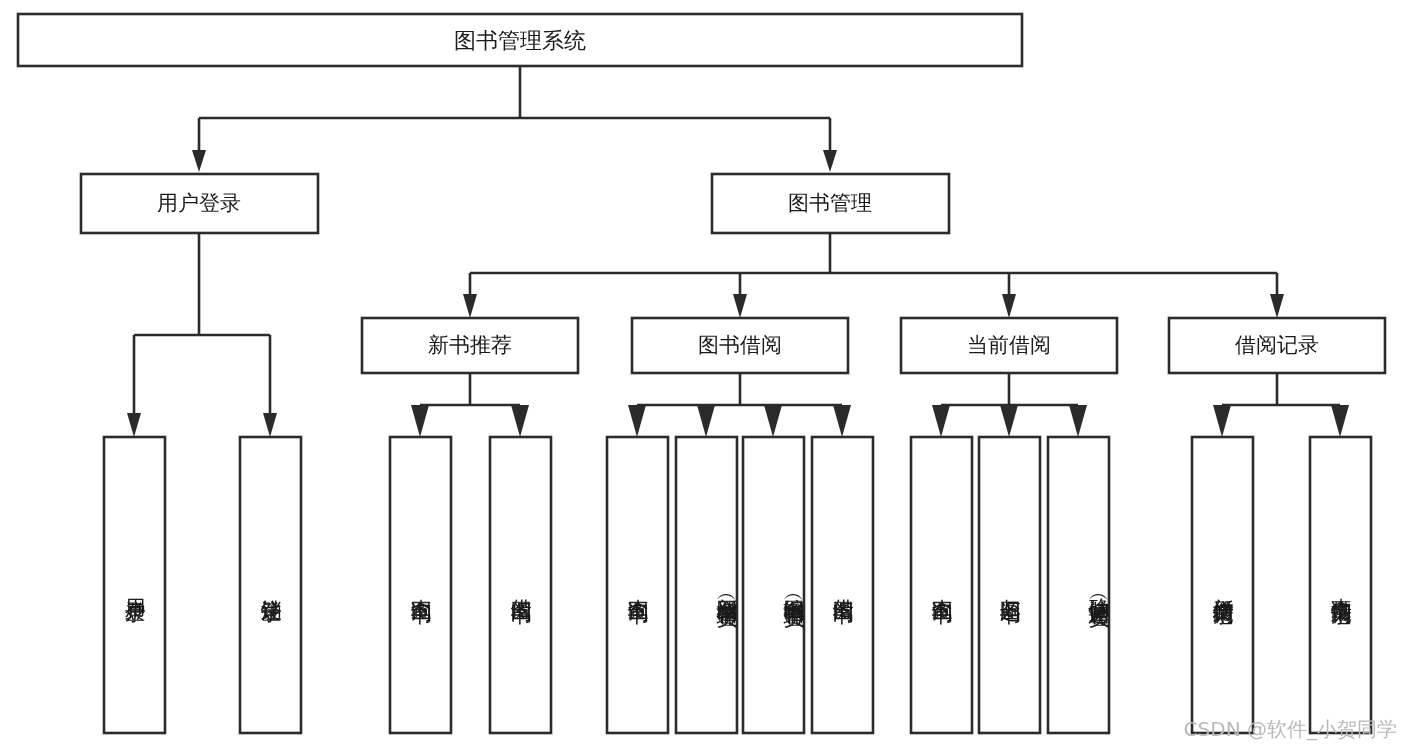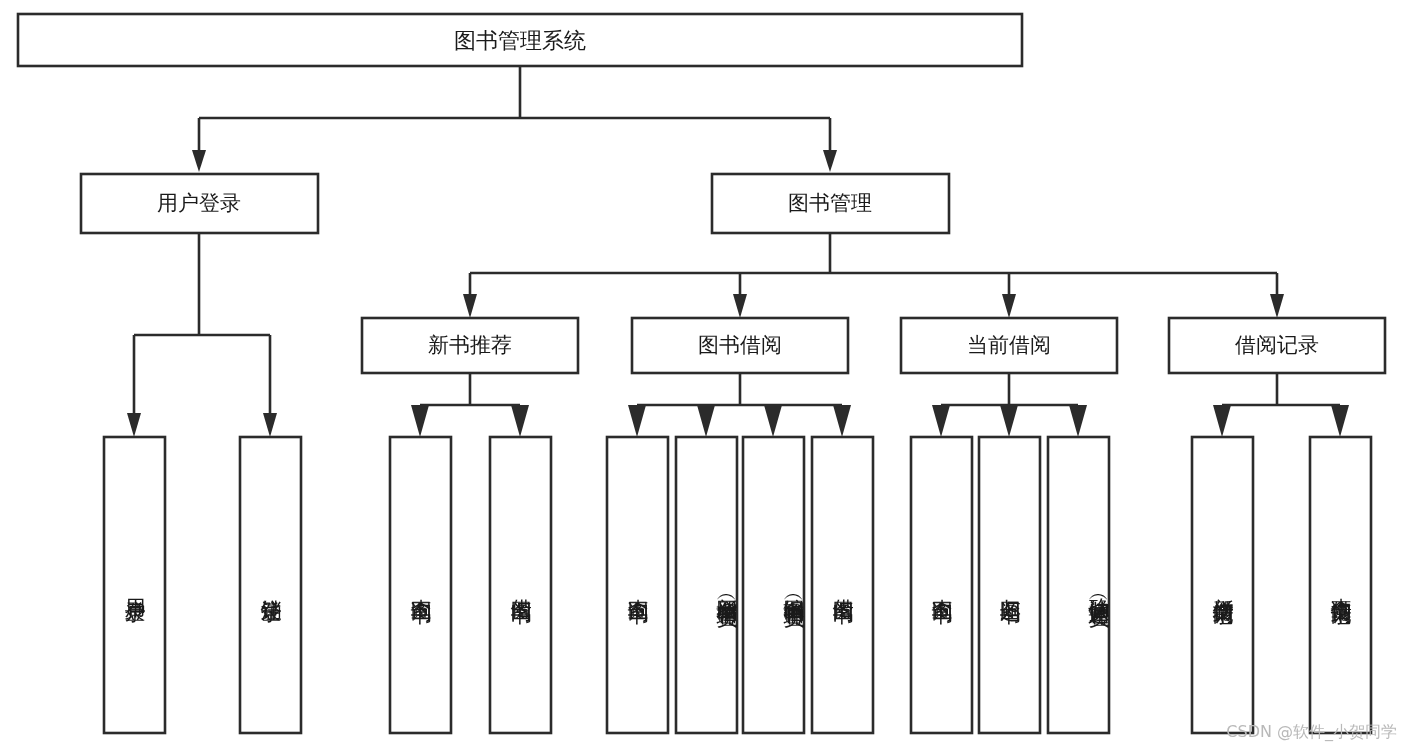--- a/index.html
+++ b/index.html
@@ -68,21 +68,21 @@
     letter-spacing: 1.5px;
     text-align: center;
     white-space: nowrap;
     user-select: none;
   }
   #watermark {
     position: absolute;
     right: 8px;
     bottom: 4px;
     font-family: "DejaVu Sans", "Liberation Sans", sans-serif;
-    font-size: 16px;
+    font-size: 20px;
     color: #b9b9b9;
     white-space: nowrap;
     user-select: none;
   }
 </style>
 </head>
 <body>
 
 <div id="diagram-root">
 

